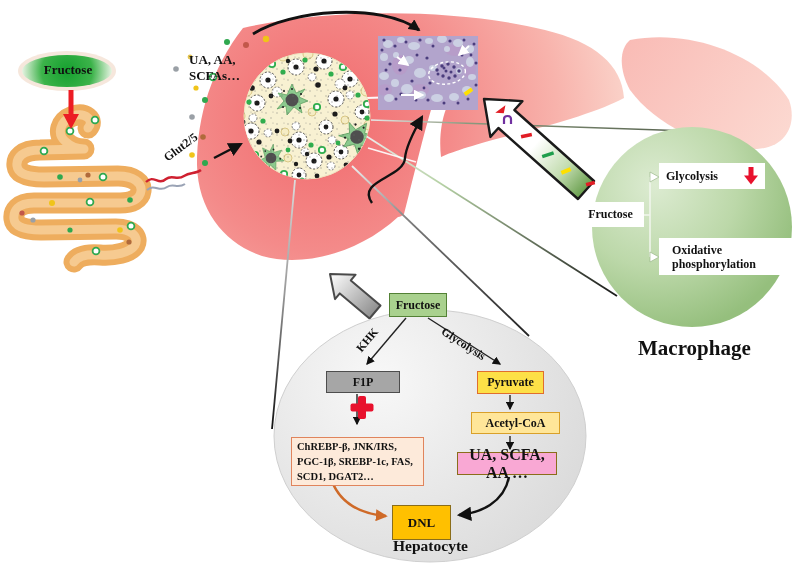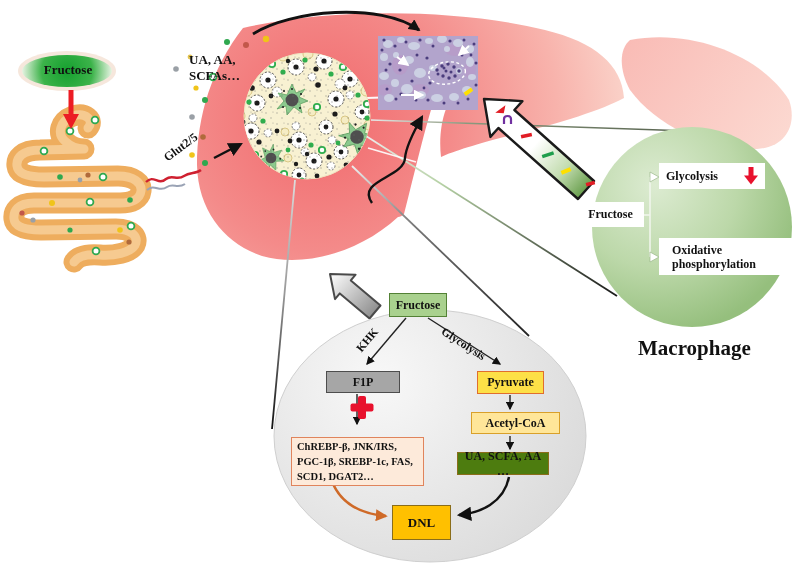--- a/index.html
+++ b/index.html
@@ -493,18 +493,19 @@
 <div class="bx" style="left:326px;top:371px;width:74px;height:22px;font-size:12px;background:#a6a6a6;border:1.5px solid #4d4d4d;">F1P</div>
 
 <div class="bx ml" style="left:291px;top:429px;width:133px;height:49px;font-size:10.5px;line-height:15px;background:#fdeada;border:1.5px solid #e0845c;justify-content:flex-start;text-align:left;padding-left:5px;margin-top:8px;">ChREBP-β, JNK/IRS,
 PGC-1β, SREBP-1c, FAS,
 SCD1, DGAT2…</div>
 
 <div class="bx" style="left:477px;top:371px;width:67px;height:23px;font-size:12px;background:#fde047;border:1.5px solid #e06e2e;">Pyruvate</div>
 
 <div class="bx" style="left:471px;top:412px;width:89px;height:22px;font-size:12px;background:#ffe699;border:1.5px solid #d9a02a;">Acetyl-CoA</div>
 
-<div class="bx" style="left:457px;top:452px;width:92px;height:23px;font-size:12px;background:#4d7c0f;border:1.5px solid #8a6d1a;">UA, SCFA, AA …</div>
+<div class="bx" style="left:457px;top:452px;width:100px;height:23px;font-size:16px;background:#f9a8d4;border:1.5px solid #8a6d1a;">UA, SCFA, AA …</div>
 
 <div class="bx" style="left:392px;top:505px;width:59px;height:35px;font-size:13px;background:#ffc000;border:1.5px solid #8a6d1a;">DNL</div>
 
+<div class="lbl" style="left:373px;top:537px;width:115px;text-align:center;font-size:15.5px;">Hepatocyte</div>
 
 </div>
 
 </body></html>

